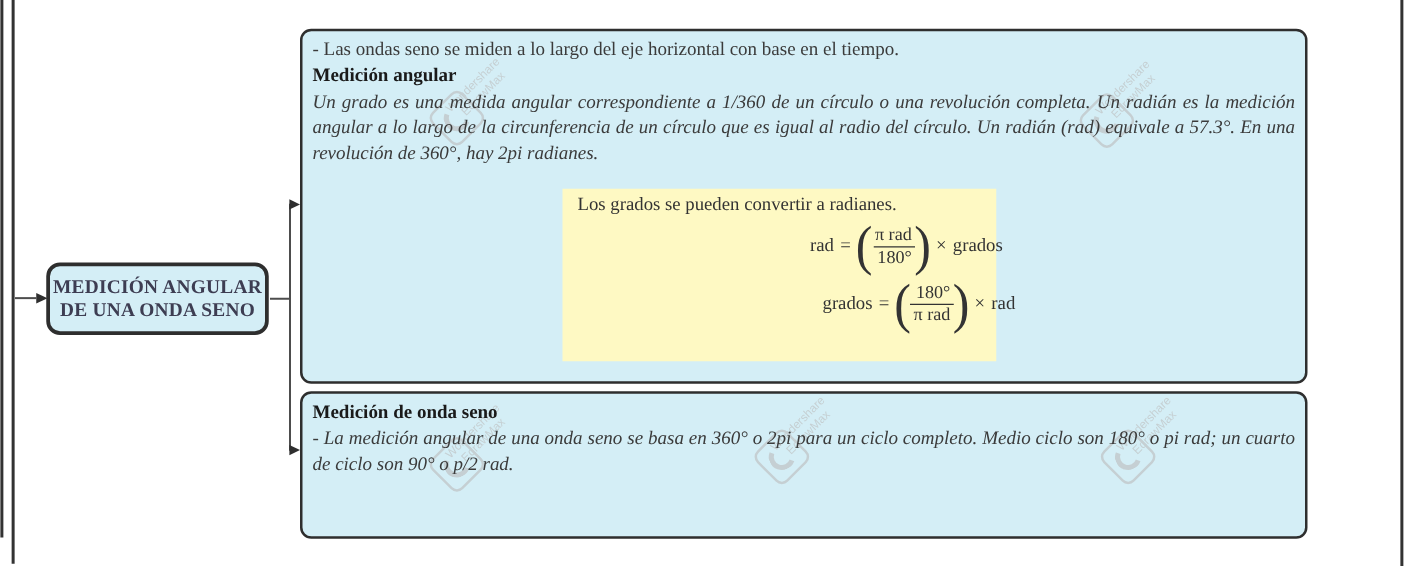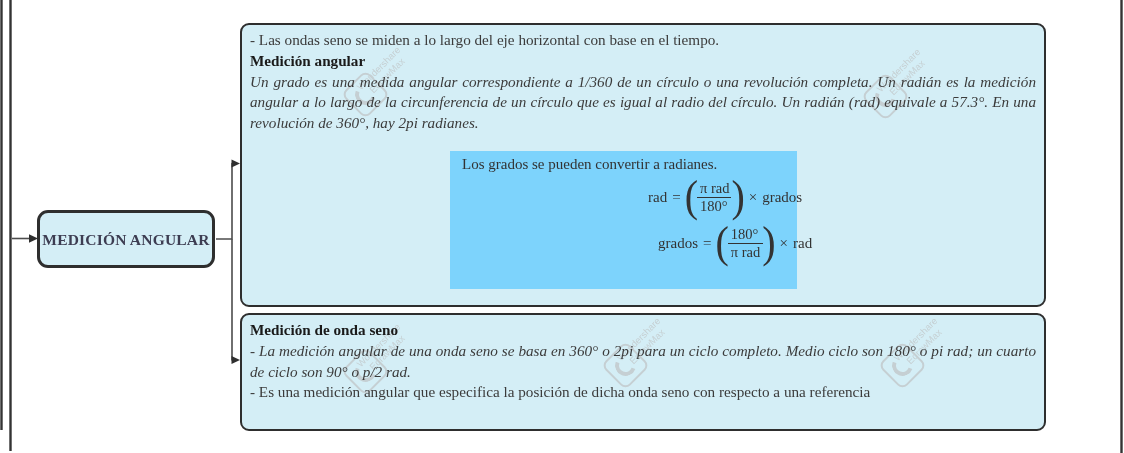--- a/index.html
+++ b/index.html
@@ -24,31 +24,31 @@
   .box1{top:23px;height:284px;}
   .box2{top:313px;height:118px;}
 
   .btext{position:relative;z-index:3;padding:5px 8px 0 8px;font-size:15.2px;line-height:20.8px;}
   .line{margin:0;}
   .bold{font-weight:bold;color:#1a1a1a;}
   .just{text-align:justify;font-style:italic;}
 
   
   .fp{
-    position:absolute;left:208px;top:126px;width:347px;height:138px;background:#7dd3fc;
+    position:absolute;left:208px;top:126px;width:347px;height:138px;background:#fef9c3;
     z-index:3;box-sizing:border-box;padding:3px 0 0 12px;font-size:15px;color:#333333;
   }
   .fp-cap{margin:0;line-height:20px;}
   .frow{display:flex;align-items:center;height:46px;}
   .f1{padding-left:186px;}
   .f2{padding-left:196px;}
   .frow span{white-space:nowrap;}
   .eq,.times{padding:0 5px;}
   .paren{font-size:40px;font-weight:400;line-height:1;transform:scaleY(1.1);margin:0 -1px;color:#333;}
-  .frac{display:inline-flex;flex-direction:column;align-items:flex-start;font-size:14.5px;line-height:17px;}
+  .frac{display:inline-flex;flex-direction:column;align-items:flex-end;font-size:14.5px;line-height:17px;}
   .frac .den{border-top:1.3px solid #333333;padding:0 3px;}
   .frac .num{padding:0 3px;}
 
   
   .wm{position:absolute;width:0;height:0;opacity:.6;z-index:1;}
   .wm-diamond{
     position:absolute;left:-18px;top:-18px;width:31px;height:31px;border:2.5px solid #bcbcbc;
     border-radius:7px;transform:rotate(45deg);display:flex;align-items:center;justify-content:center;
   }
   .wm-swirl{
@@ -76,20 +76,21 @@
     <polygon class="arrow" points="38,238.5 29,234.3 29,242.7"></polygon>
 
     <path class="conn" d="M216,239 H232 V163.5 H233"></path>
     <path class="conn" d="M232,239 V360 H233"></path>
     <polygon class="arrow" points="240,163.5 231.5,159.4 231.5,167.6"></polygon>
     <polygon class="arrow" points="240,360 231.5,355.9 231.5,364.1"></polygon>
   </svg>
 
   <div class="shape node">
     <div>MEDICIÓN ANGULAR</div>
+    <div>DE UNA ONDA SENO</div>
   </div>
 
   <div class="shape box box1">
     <div class="wm" style="left:124px;top:70px;">
       <div class="wm-diamond">
           <i class="wm-swirl"></i>
         </div>
       <div class="wm-text"><span>Wondershare</span><br><span class="wm-t2">EdrawMax</span></div>
     </div>
     <div class="wm" style="left:644px;top:72px;">
@@ -150,17 +151,16 @@
     <div class="wm" style="left:661px;top:51px;">
       <div class="wm-diamond">
           <i class="wm-swirl"></i>
         </div>
       <div class="wm-text"><span>Wondershare</span><br><span class="wm-t2">EdrawMax</span></div>
     </div>
 
     <div class="btext">
       <p class="line bold">Medición de onda seno</p>
       <p class="line just">- La medición angular de una onda seno se basa en 360° o 2pi para un ciclo completo. Medio ciclo son 180° o pi rad; un cuarto de ciclo son 90° o p/2 rad.</p>
-      <p class="line">- Es una medición angular que especifica la posición de dicha onda seno con respecto a una referencia</p>
     </div>
   </div>
 
 </div>
 
 </body></html>

